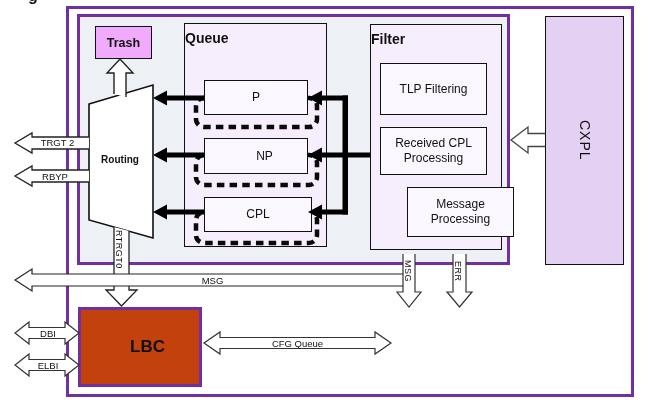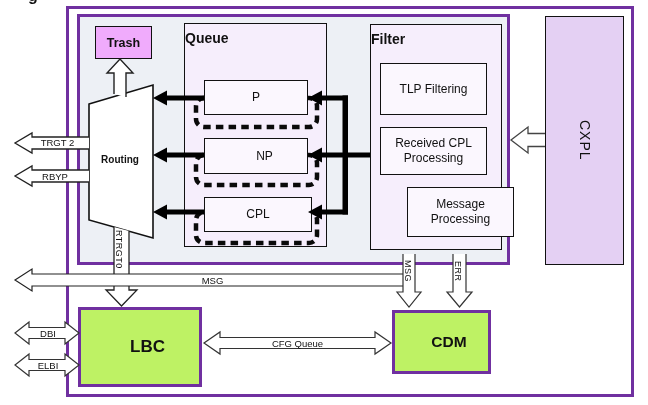--- a/index.html
+++ b/index.html
@@ -21,21 +21,21 @@
   .filter{left:370px;top:24px;width:132px;height:226px;}
   .group .gtitle{font-weight:bold;font-size:14px;margin-top:6px;}
   .item{background:#fbf7fe;border:1.3px solid #111;display:flex;align-items:center;justify-content:center;
         font-size:12px;line-height:1.25;text-align:center;}
   .q-p{left:204px;top:80px;width:104px;height:35px;}
   .q-np{left:204px;top:138px;width:104px;height:36px;padding-left:17px;}
   .q-cpl{left:204px;top:197px;width:108px;height:35px;}
   .f-tlp{left:380px;top:63px;width:107px;height:52px;}
   .f-rcpl{left:380px;top:127px;width:107px;height:48px;padding:16px 6px;}
   .f-msg{left:380px;top:187px;width:107px;height:50px;padding:0 10px;margin-left:27px;}
-  .bigblock{background:#bef264;border:3px solid #7030a0;display:flex;align-items:center;justify-content:center;font-weight:bold;padding-left:15px;}
+  .bigblock{background:#c2410c;border:3px solid #7030a0;display:flex;align-items:center;justify-content:center;font-weight:bold;padding-left:15px;}
   .lbc{left:78px;top:307px;width:124px;height:80px;font-size:17px;}
   .cdm{left:392px;top:310px;width:99px;height:64px;font-size:15.5px;}
   svg.layer{position:absolute;left:0;top:0;pointer-events:none;}
   .lab{position:absolute;font-size:9.5px;line-height:11px;text-align:center;}
   .vlab{position:absolute;font-size:9px;writing-mode:vertical-rl;letter-spacing:0.5px;}
   .routing-label{left:88px;top:154px;width:64px;font-weight:bold;font-size:10px;text-align:center;position:absolute;}
 </style>
 </head>
 <body>
 
@@ -55,23 +55,20 @@
     <span>Trash</span>
   </div>
   <div class="abs group queue">
     <div class="gtitle">Queue</div>
   </div>
   <div class="abs group filter">
     <div class="gtitle">Filter</div>
   </div>
   <div class="abs bigblock lbc">
     <span>LBC</span>
-  </div>
-  <div class="abs bigblock cdm">
-    <span>CDM</span>
   </div>
 
   <svg class="layer" width="648" height="405">
     <rect x="196" y="98" width="121" height="29" rx="8" fill="none" stroke="#0a0a0a" stroke-width="4.5" stroke-dasharray="7.5 5.2"></rect>
     <rect x="196" y="155" width="121" height="30" rx="8" fill="none" stroke="#0a0a0a" stroke-width="4.5" stroke-dasharray="7.5 5.2"></rect>
     <rect x="196" y="212" width="121" height="31" rx="8" fill="none" stroke="#0a0a0a" stroke-width="4.5" stroke-dasharray="7.5 5.2"></rect>
   </svg>
 
   <div class="abs item q-p">
       <span>P</span>

